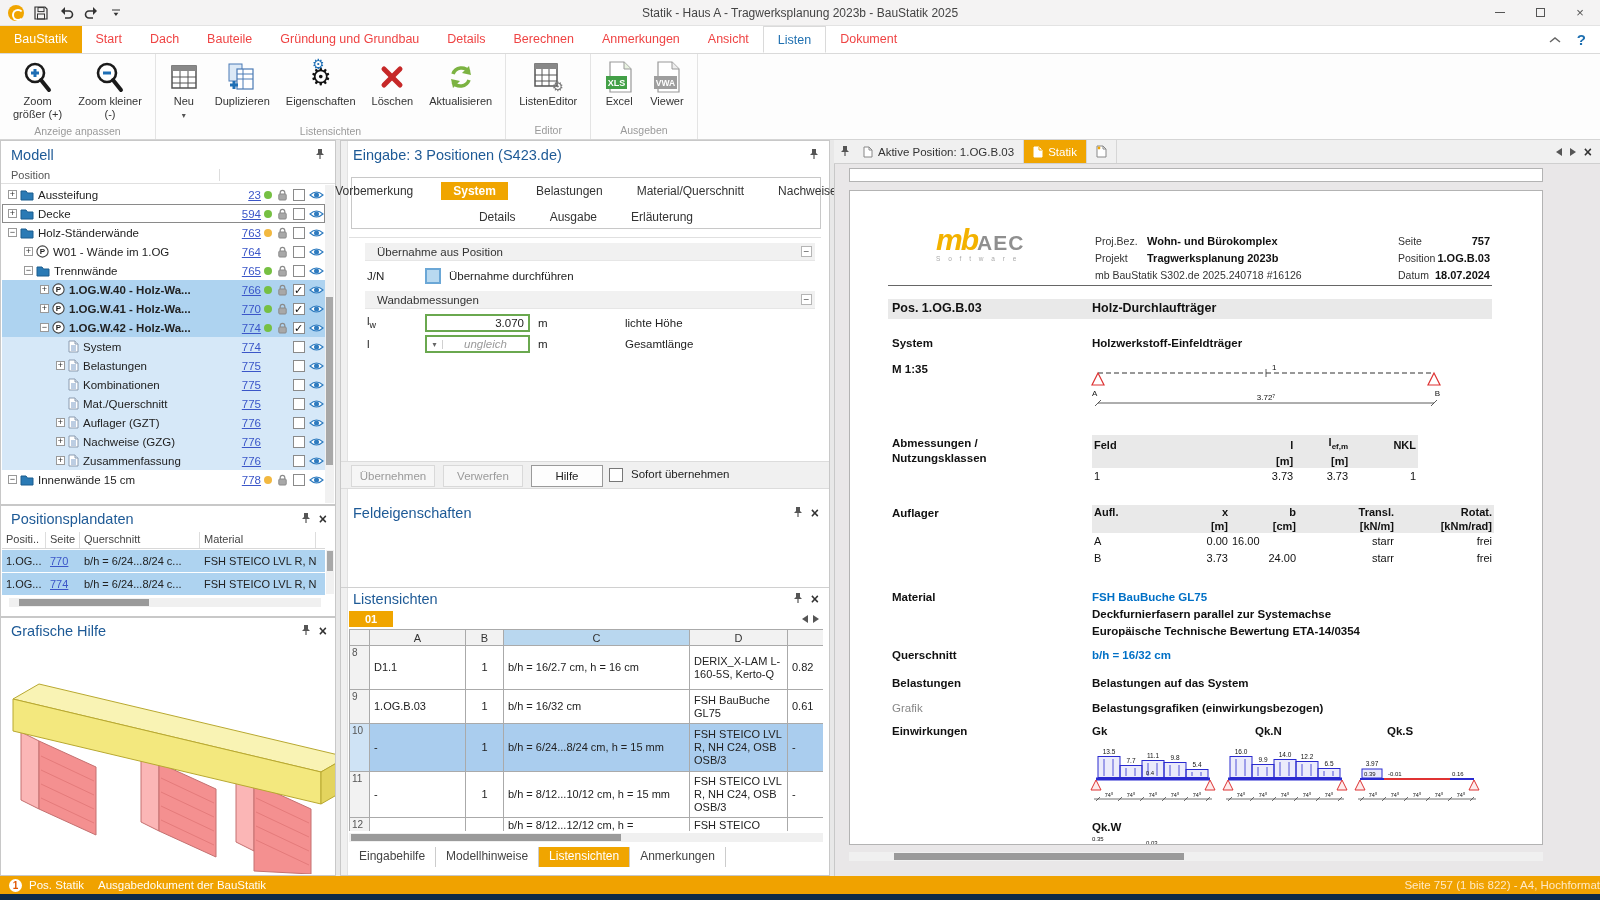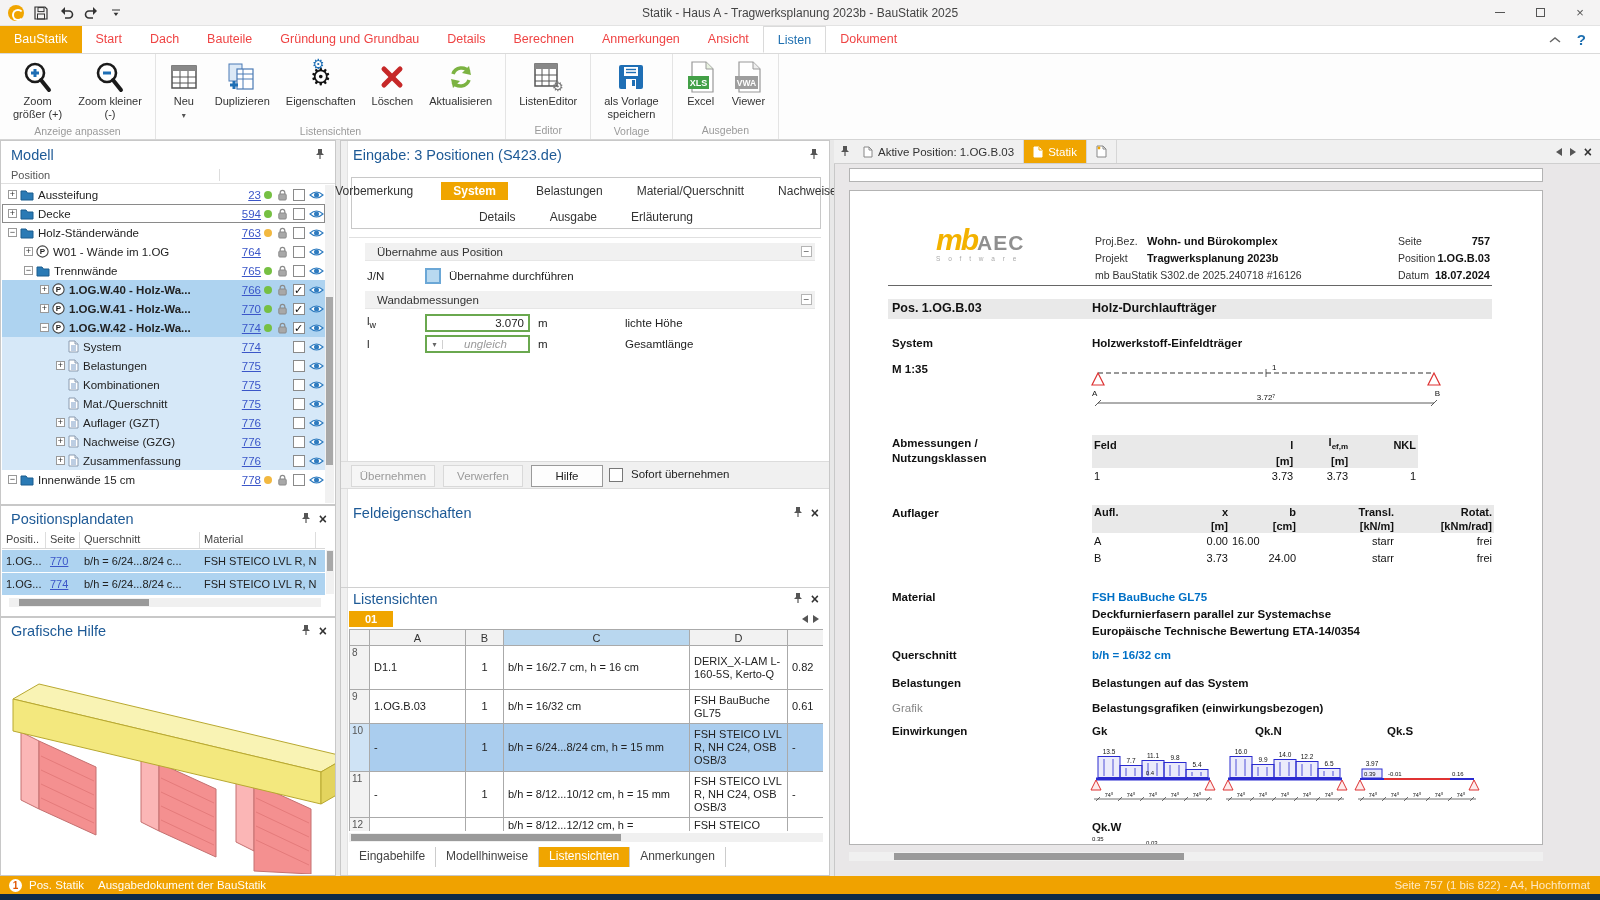--- a/index.html
+++ b/index.html
@@ -139,21 +139,21 @@
 #logo-aec{font-size:21px;font-weight:bold;color:#8f8f8f;letter-spacing:1px}
 #logo-sub{font-size:6.5px;letter-spacing:3px;color:#aaa}
 .hlabel{display:inline-block;width:52px;font-size:10.5px;color:#333}
 .hvalue{font-size:11px;font-weight:bold;color:#111}
 .mlabel{position:absolute;left:548px;font-size:10.5px;color:#333}
 .mvalue{position:absolute;right:52px;font-size:11px;font-weight:bold;color:#111;text-align:right}
 
 
 #statusbar{position:absolute;left:0;top:876px;width:1600px;height:18px;background:#f0a200;display:flex;align-items:center;font-size:11.5px;color:#fffdf5}
 #status-badge{width:13px;height:13px;border-radius:50%;background:#fff;color:#e05500;font-size:10px;font-weight:bold;text-align:center;line-height:13px;margin:0 7px 0 9px}
-#status-right{margin-left:auto;padding-right:10px;color:#ffe9c4}
+#status-right{margin-left:auto;color:#ffe9c4}
 #bottomstrip{position:absolute;left:0;top:894px;width:1600px;height:6px;background:#0f2b47}
 </style>
 </head>
 <body>
 
 <div id="root">
 
   <div id="titlebar">
     <div class="qat">
       <div class="applogo"></div>
@@ -314,38 +314,20 @@
                 <line x1="17" y1="7" x2="17" y2="24" stroke="#555"></line>
                 <line x1="3" y1="13" x2="25" y2="13" stroke="#555"></line>
                 <line x1="3" y1="19" x2="25" y2="19" stroke="#555"></line>
                 <text x="20" y="29" font-size="13" fill="#777">⚙</text>
               </svg>
             </div>
             <div class="rib-lbl">ListenEditor</div>
           </div>
         </div>
         <div class="rib-glabel">Editor</div>
-      </div>
-      <div class="rib-group">
-        <div class="rib-row">
-          <div class="rib-btn">
-            <div class="rib-ico">
-              <svg width="28" height="28" viewBox="0 0 28 28">
-                <rect x="2" y="2" width="24" height="24" rx="2" fill="#1f6fb5"></rect>
-                <rect x="7" y="4" width="14" height="9" fill="#fff"></rect>
-                <line x1="9" y1="6.5" x2="19" y2="6.5" stroke="#1f6fb5" stroke-width="1.4"></line>
-                <line x1="9" y1="9.5" x2="19" y2="9.5" stroke="#1f6fb5" stroke-width="1.4"></line>
-                <rect x="9" y="16" width="10" height="10" fill="#fff"></rect>
-                <rect x="15" y="17" width="3" height="6" fill="#1f6fb5"></rect>
-              </svg>
-            </div>
-            <div class="rib-lbl">als Vorlage<br>speichern</div>
-          </div>
-        </div>
-        <div class="rib-glabel">Vorlage</div>
       </div>
       <div class="rib-group">
         <div class="rib-row">
           <div class="rib-btn">
             <div class="rib-ico">
               <svg width="30" height="32" viewBox="0 0 30 32">
                 <path d="M6 1 h14 l7 7 v23 H6z" fill="#fff" stroke="#999" stroke-width="1.2"></path>
                 <path d="M20 1 v7 h7" fill="#e8f2e0" stroke="#999"></path>
                 <rect x="2" y="15" width="21" height="13" fill="#43a047"></rect>
                 <text x="12.5" y="25" font-size="9" font-weight="bold" fill="#fff" text-anchor="middle">XLS</text>

